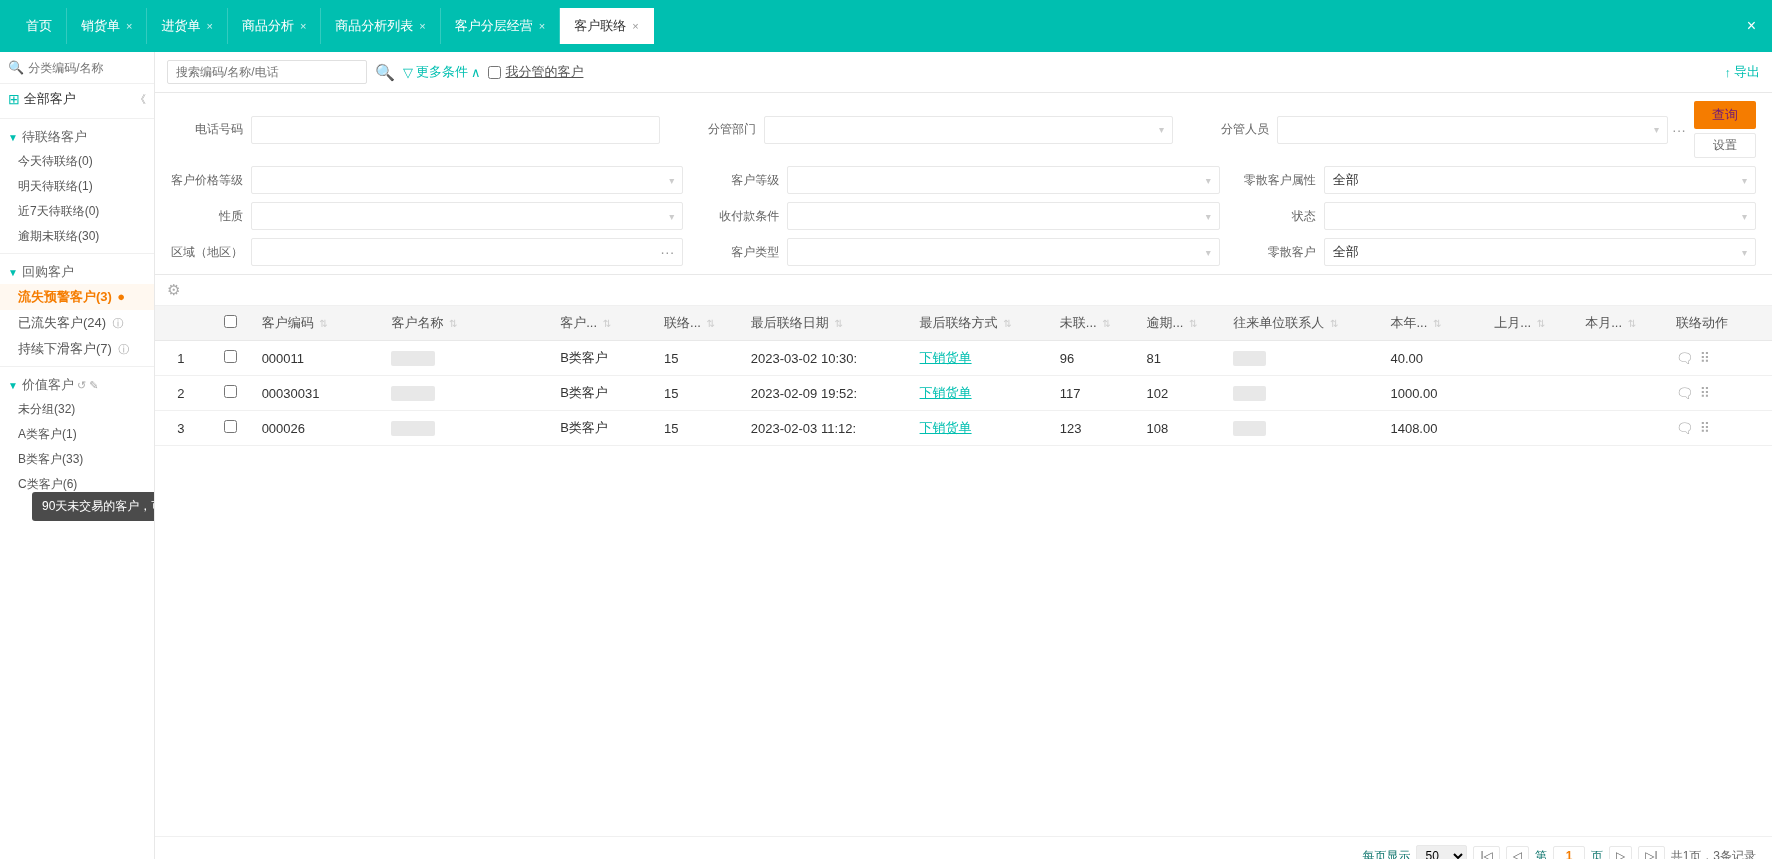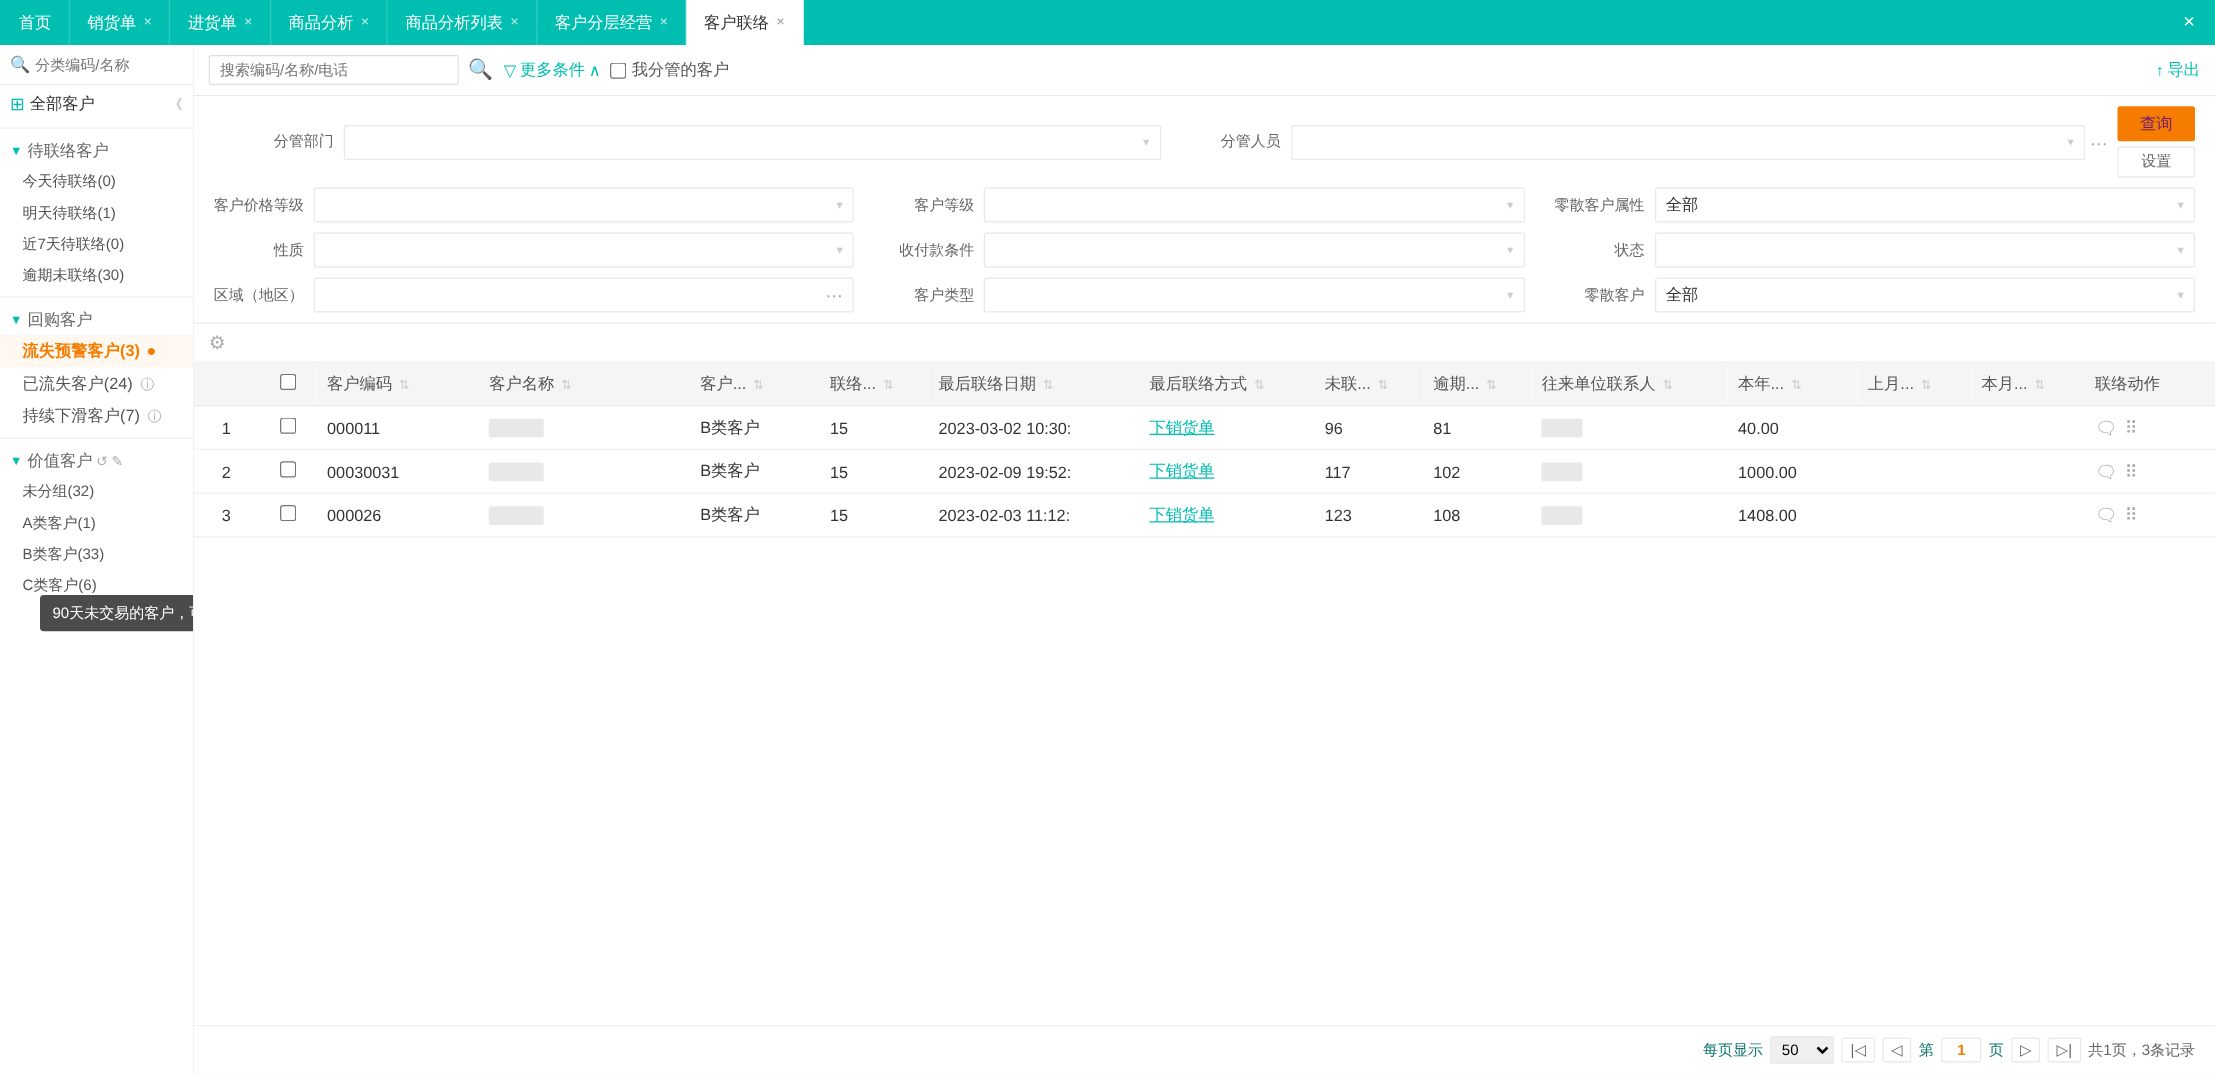--- a/index.html
+++ b/index.html
@@ -3,22 +3,22 @@
   <meta charset="utf-8">
   <style>
     * { box-sizing: border-box; margin: 0; padding: 0; font-family: 'Microsoft YaHei', sans-serif; font-size: 13px; }
     body { background: #f5f5f5; overflow: hidden; width: 1772px; height: 859px; }
 
     
     .tab-bar {
       background: #00bfb0;
       display: flex;
       align-items: center;
-      height: 36px;
-      padding-left: 1px;
+      height: 52px;
+      padding-left: 12px;
     }
     .tab-item {
       height: 36px;
       display: flex;
       align-items: center;
       padding: 0 14px;
       color: #fff;
       cursor: pointer;
       white-space: nowrap;
       font-size: 13px;
@@ -149,20 +149,21 @@
       border: none;
       background: none;
     }
     .filter-checkbox-label {
       display: flex;
       align-items: center;
       gap: 4px;
       font-size: 12px;
       color: #555;
       cursor: pointer;
+      text-decoration: underline;
     }
     .filter-bar-spacer { flex: 1; }
     .export-btn {
       background: none;
       border: none;
       color: #00bfb0;
       cursor: pointer;
       font-size: 12px;
       display: flex;
       align-items: center;
@@ -496,20 +497,24 @@
       <div class="filter-bar-spacer"></div>
       <button class="export-btn">
         <span>↑</span>
         <span>导出</span>
       </button>
     </div>
 
     <div class="adv-filter">
 
       <div class="adv-filter-row">
+        <div class="adv-field">
+          <span class="adv-field-label">电话号码</span>
+          <input class="adv-field-input" type="text" style="">
+        </div>
         <div class="adv-field-sep"></div>
         <div class="adv-field">
           <span class="adv-field-label">分管部门</span>
           <div class="adv-field-select">
             <span></span>
             <span class="down-arrow">▾</span>
           </div>
         </div>
         <div class="adv-field-sep"></div>
         <div class="adv-field">

